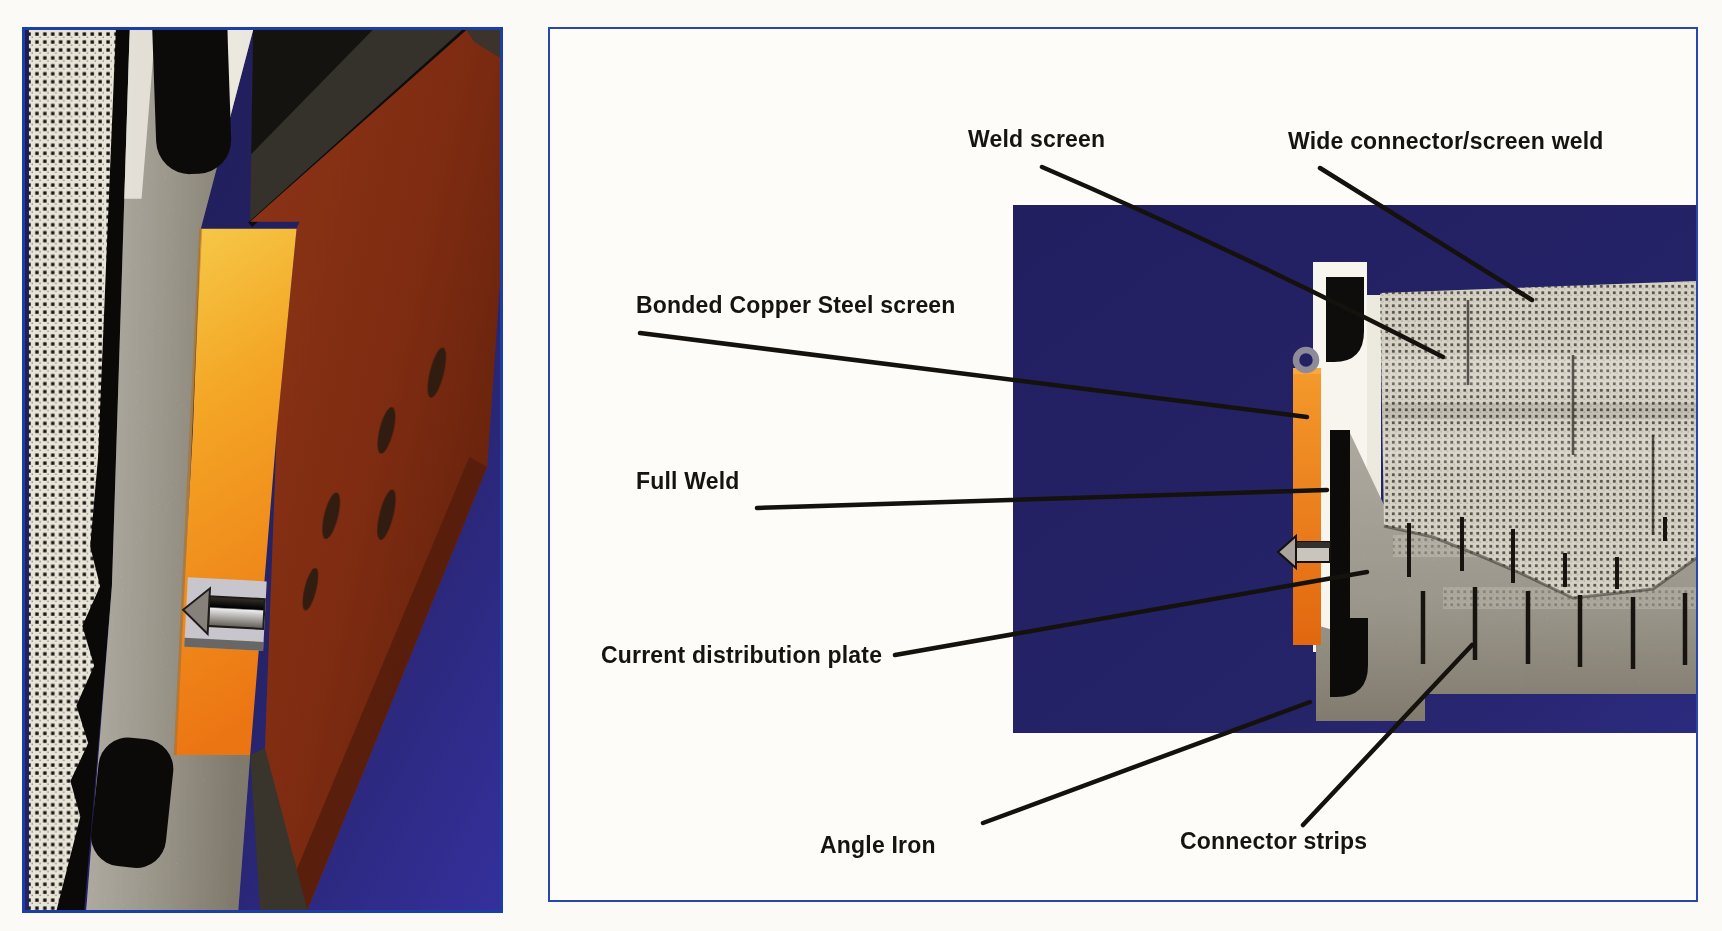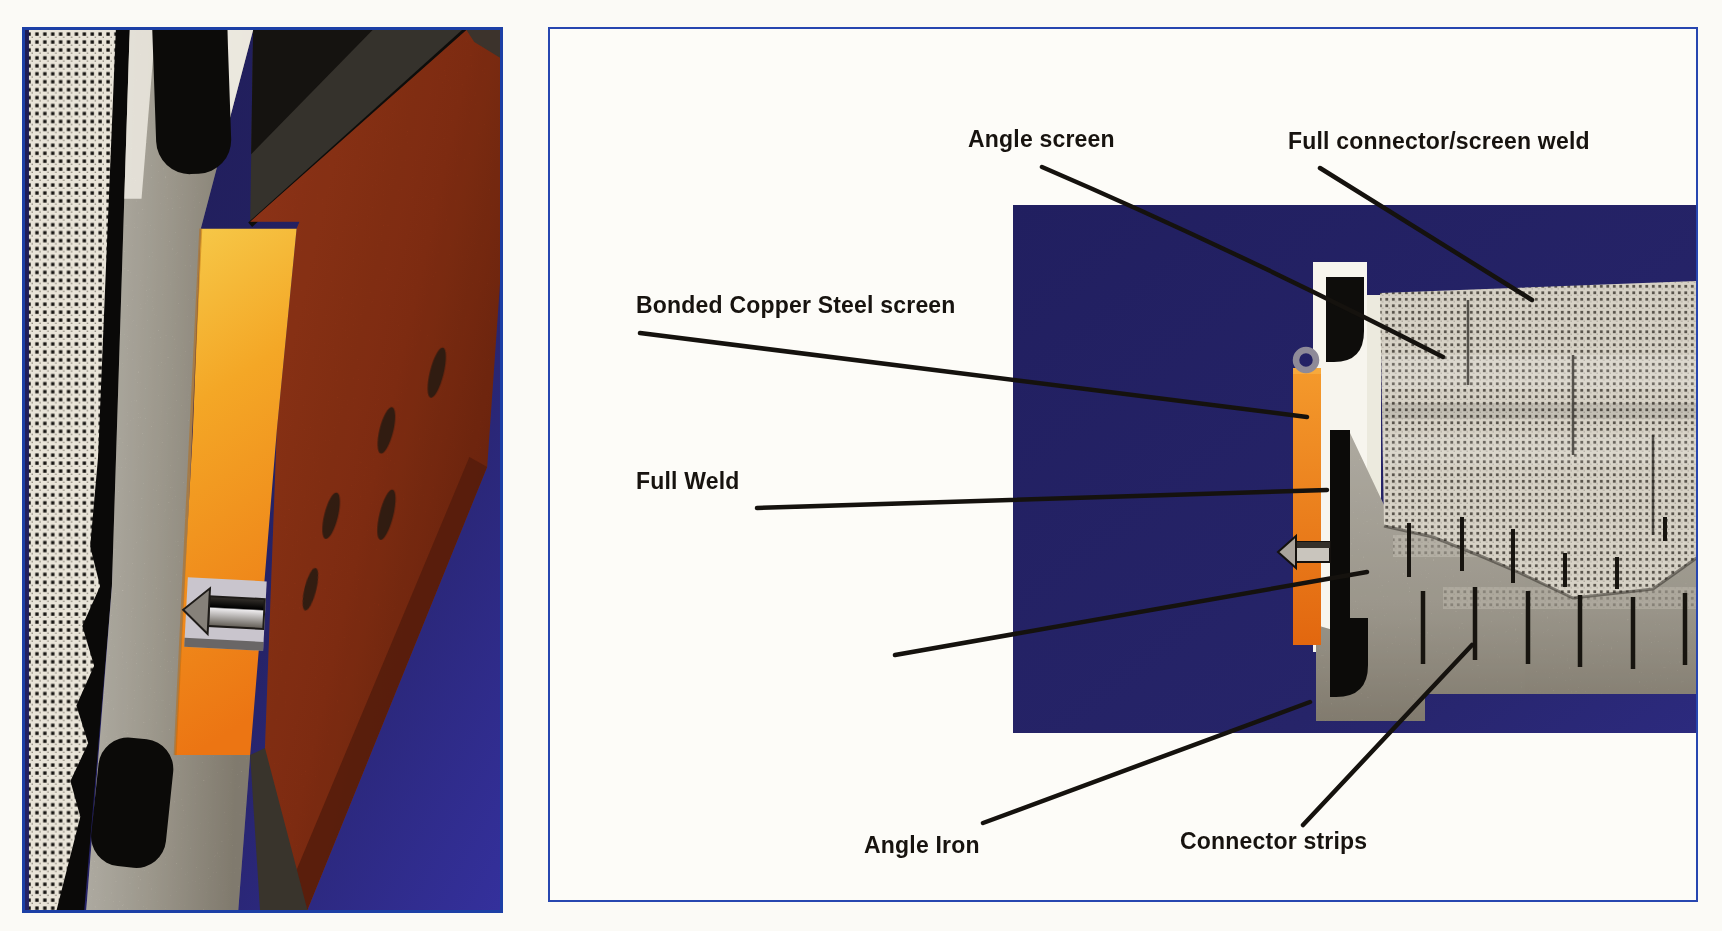--- a/index.html
+++ b/index.html
@@ -212,25 +212,26 @@
         <circle cx="293" cy="155" r="10" fill="none" stroke="#8e8a98" stroke-width="6.5"></circle>
         <g>
           <rect x="283" y="337" width="34" height="20" fill="#c9c5bd" stroke="#14110e" stroke-width="2"></rect>
           <rect x="283" y="337" width="34" height="6" fill="#34302a"></rect>
           <polygon points="283,331 283,363 265,347" fill="#aaa49c" stroke="#14110e" stroke-width="2"></polygon>
         </g>
       </svg>
     </div>
   </div>
 
-  <div class="callout" style="left:968px;top:126px">Angle screen</div>
-  <div class="callout" style="left:1288px;top:128px">Full connector/screen weld</div>
+  <div class="callout" style="left:968px;top:126px">Weld screen</div>
+  <div class="callout" style="left:1288px;top:128px">Wide connector/screen weld</div>
   <div class="callout" style="left:636px;top:292px">Bonded Copper Steel screen</div>
   <div class="callout" style="left:636px;top:468px">Full Weld</div>
-  <div class="callout" style="left:864px;top:832px">Angle Iron</div>
+  <div class="callout" style="left:601px;top:642px">Current distribution plate</div>
+  <div class="callout" style="left:820px;top:832px">Angle Iron</div>
   <div class="callout" style="left:1180px;top:828px">Connector strips</div>
 
   <svg id="lines-overlay" width="1722" height="931" viewBox="0 0 1722 931">
     <g stroke="#15120e" stroke-width="4.5" stroke-linecap="round" fill="none">
       <path d="M1042,167 Q1235,250 1443,357"></path>
       <path d="M1320,168 L1532,300"></path>
       <path d="M640,333 L1307,417"></path>
       <path d="M757,508 L1327,490"></path>
       <path d="M895,655 L1367,572"></path>
       <path d="M983,823 L1310,702"></path>

